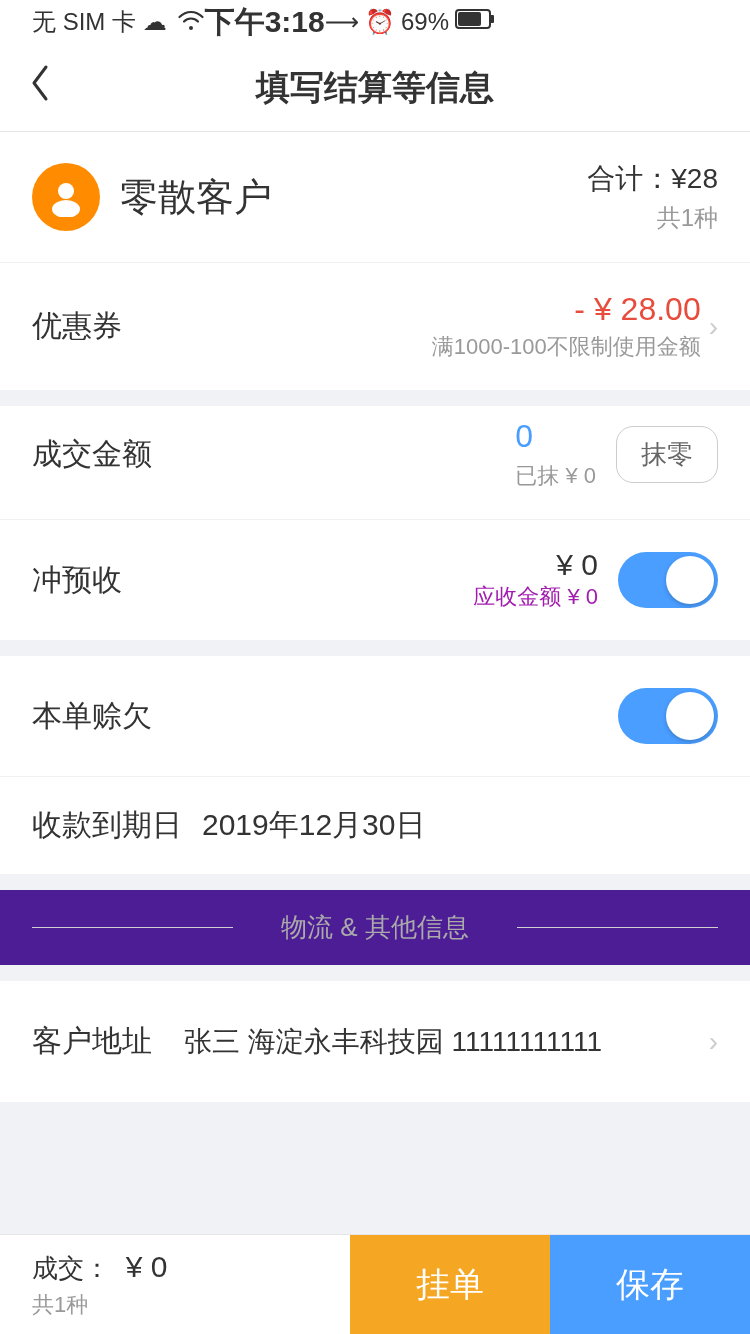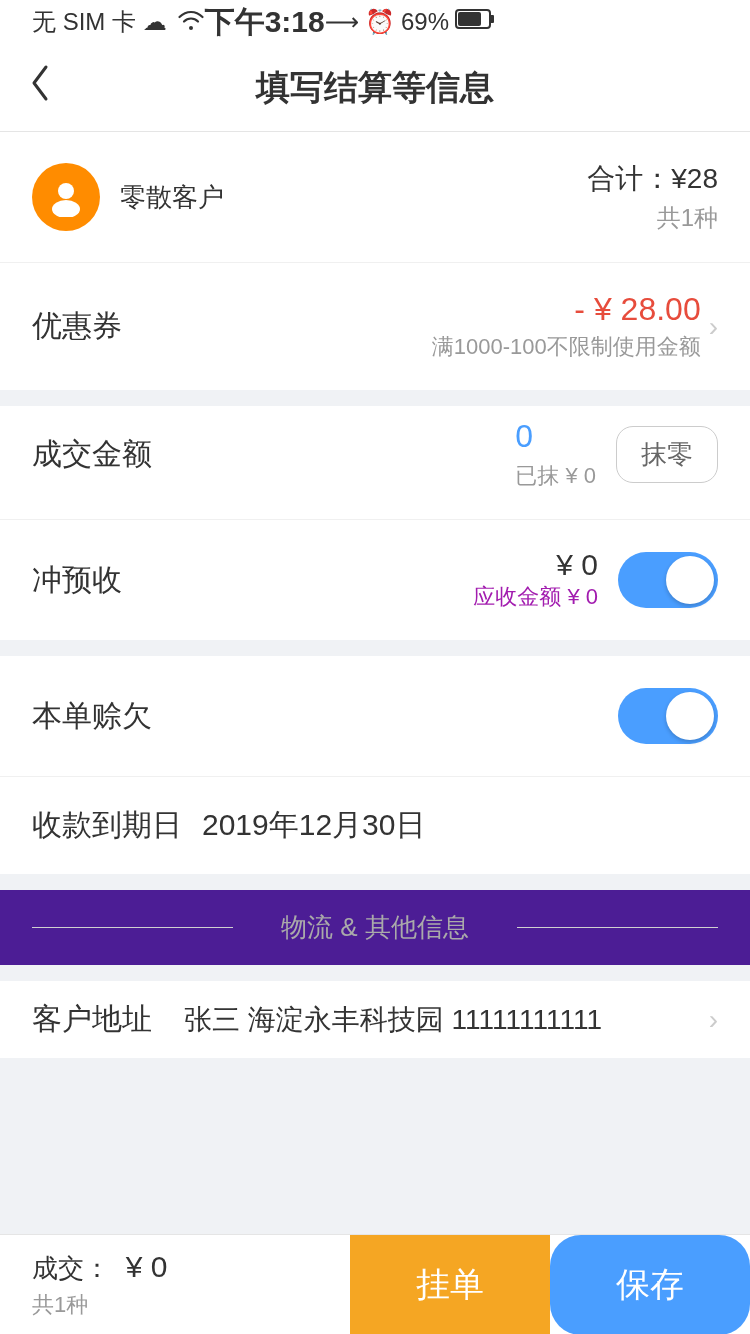--- a/index.html
+++ b/index.html
@@ -69,21 +69,21 @@
       width: 68px;
       height: 68px;
       border-radius: 50%;
       background: #ff8c00;
       display: flex;
       align-items: center;
       justify-content: center;
       color: white;
       font-size: 32px;
     }
-    .customer-name { font-size: 26px; color: #333; }
+    .customer-name { font-size: 38px; color: #333; }
     .customer-right { text-align: right; }
     .total-amount { font-size: 28px; color: #333; }
     .total-count { font-size: 24px; color: #999; margin-top: 4px; }
 
     
     .coupon-row {
       display: flex;
       align-items: center;
       justify-content: space-between;
       padding: 28px 32px;
@@ -193,21 +193,21 @@
 
     
     .address-section {
       background: #fff;
       margin-top: 16px;
     }
     .address-row {
       display: flex;
       align-items: center;
       justify-content: space-between;
-      padding: 18px 32px;
+      padding: 40px 32px;
     }
     .address-label { font-size: 30px; color: #333; flex-shrink: 0; margin-right: 32px; }
     .address-value { font-size: 28px; color: #333; flex: 1; }
     .address-chevron { color: #ccc; font-size: 28px; flex-shrink: 0; }
 
     
     .empty-space {
       height: 200px;
       background: #f0f2f5;
     }
@@ -244,21 +244,20 @@
     .bottom-btn-save {
       width: 200px;
       height: 100px;
       background: #4a9eff;
       display: flex;
       align-items: center;
       justify-content: center;
       font-size: 34px;
       color: #fff;
       cursor: pointer;
-      border-radius: 31px;
     }
   </style>
 </head>
 <body>
 
 <div class="status-bar">
   <div class="status-left">
     <span>无 SIM 卡 ☁</span>
     <span>
       <svg width="28" height="20" viewBox="0 0 28 20" fill="none">

